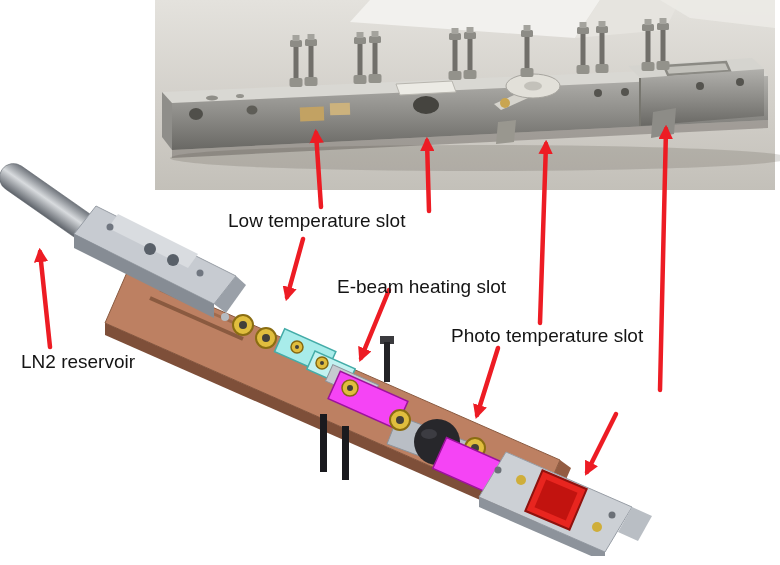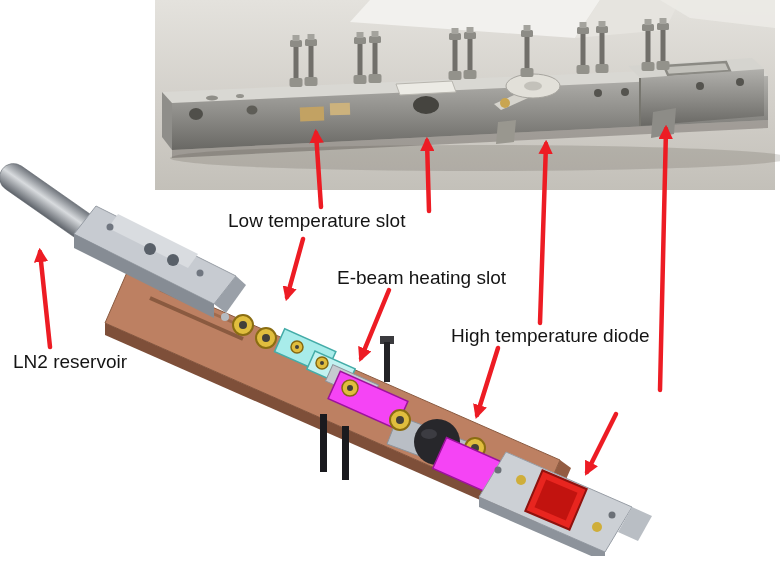--- a/index.html
+++ b/index.html
@@ -180,16 +180,16 @@
       <line class="arrow" x1="429" y1="211" x2="427" y2="141" stroke="#ed1c24" marker-end="url(#ah)"></line>
       <line class="arrow" x1="389" y1="290" x2="361" y2="358" stroke="#ed1c24" marker-end="url(#ah)"></line>
       <line class="arrow" x1="540" y1="323" x2="546" y2="144" stroke="#ed1c24" marker-end="url(#ah)"></line>
       <line class="arrow" x1="498" y1="348" x2="477" y2="415" stroke="#ed1c24" marker-end="url(#ah)"></line>
       <line class="arrow" x1="660" y1="390" x2="666" y2="129" stroke="#ed1c24" marker-end="url(#ah)"></line>
       <line class="arrow" x1="616" y1="414" x2="587" y2="472" stroke="#ed1c24" marker-end="url(#ah)"></line>
     </g>
   </svg>
 
   <div class="label" style="left:228px;top:210px">Low temperature slot</div>
-  <div class="label" style="left:337px;top:267px">E-beam heating slot</div>
-  <div class="label" style="left:451px;top:325px">High temperature diode</div>
-  <div class="label" style="left:13px;top:351px">LN2 reservoir</div>
+  <div class="label" style="left:337px;top:276px">E-beam heating slot</div>
+  <div class="label" style="left:451px;top:325px">Photo temperature slot</div>
+  <div class="label" style="left:21px;top:351px">LN2 reservoir</div>
 </div>
 
 </body></html>

